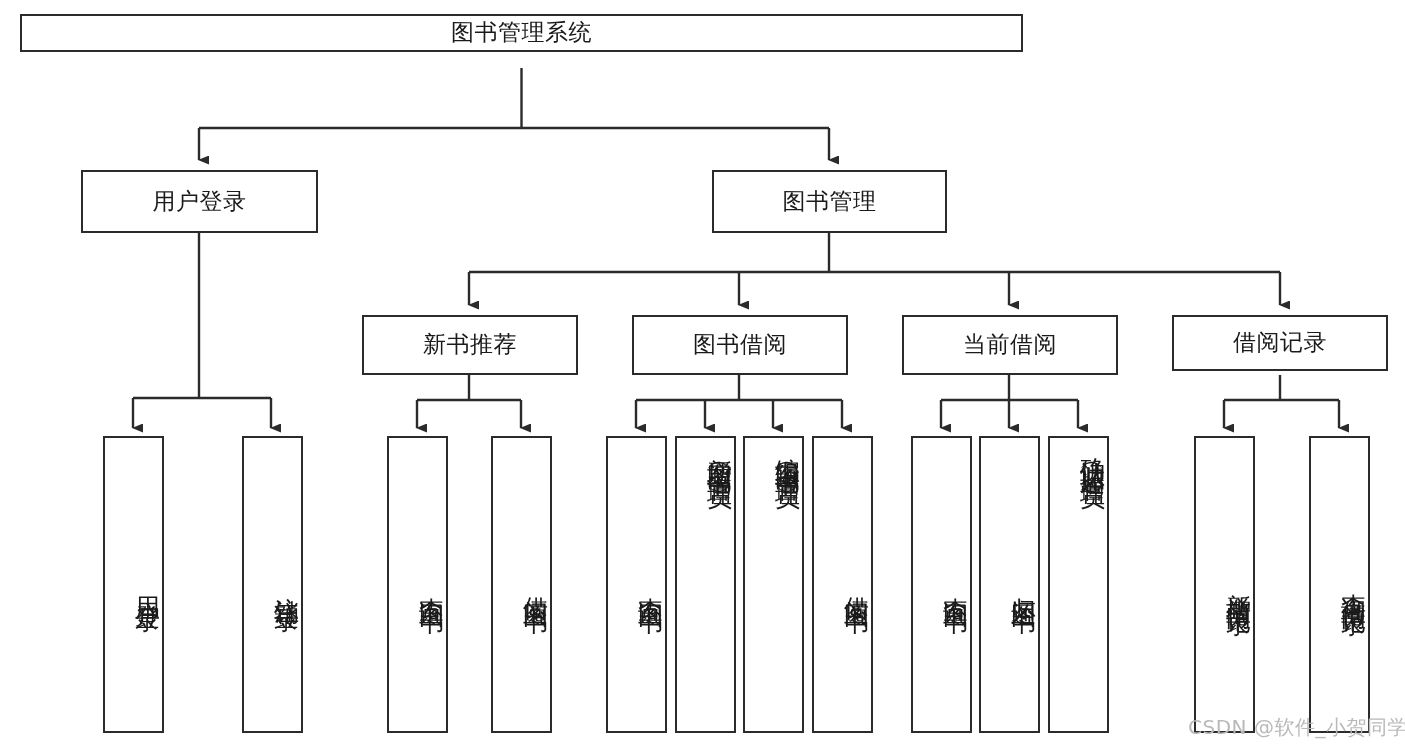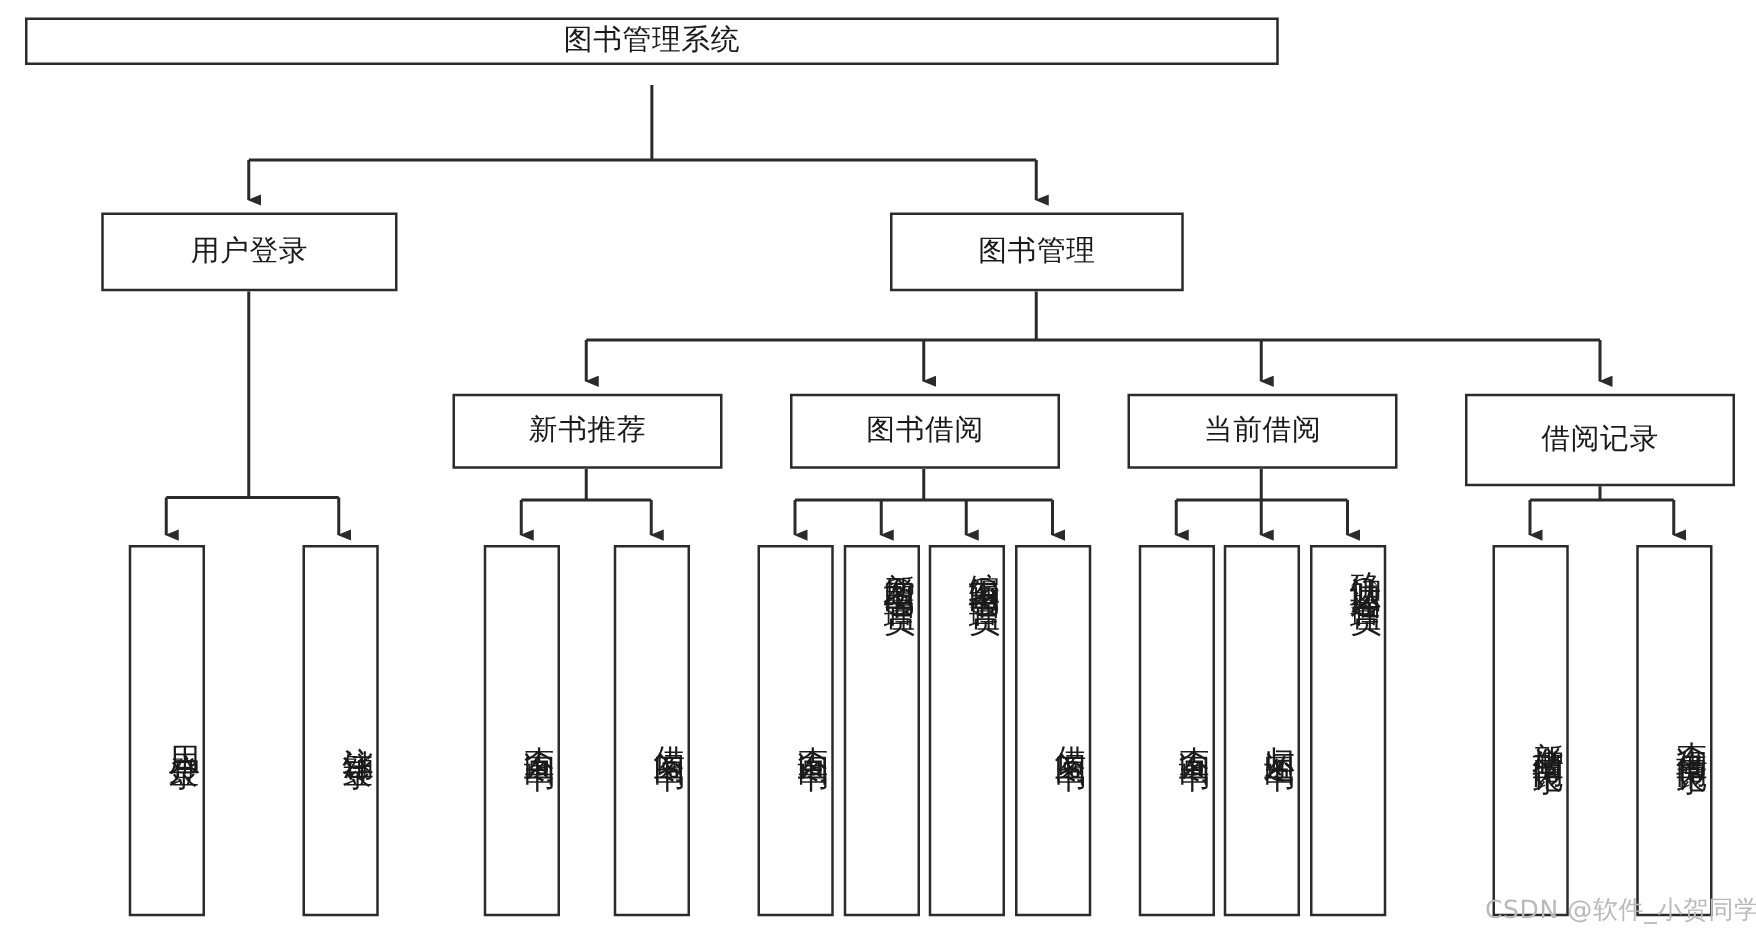--- a/index.html
+++ b/index.html
@@ -142,21 +142,21 @@
 
   <div class="node-box node-horizontal" style="left:632px; top:315px; width:216px; height:60px;">
     <span class="node-label">图书借阅</span>
   </div>
   <div class="node-box node-horizontal" style="left:362px; top:315px; width:216px; height:60px;">
     <span class="node-label">新书推荐</span>
   </div>
   <div class="node-box node-horizontal" style="left:902px; top:315px; width:216px; height:60px;">
     <span class="node-label">当前借阅</span>
   </div>
-  <div class="node-box node-horizontal" style="left:1172px; top:315px; width:216px; height:74px;">
+  <div class="node-box node-horizontal" style="left:1172px; top:315px; width:216px; height:56px;">
     <span class="node-label">借阅记录</span>
   </div>
 
   <div class="node-box node-vertical v-center" style="left:103px; top:436px; width:61px; height:297px;">
     <span class="node-label">用户登录</span>
   </div>
   <div class="node-box node-vertical v-center" style="left:242px; top:436px; width:61px; height:297px;">
     <span class="node-label">注销登录</span>
   </div>
 

